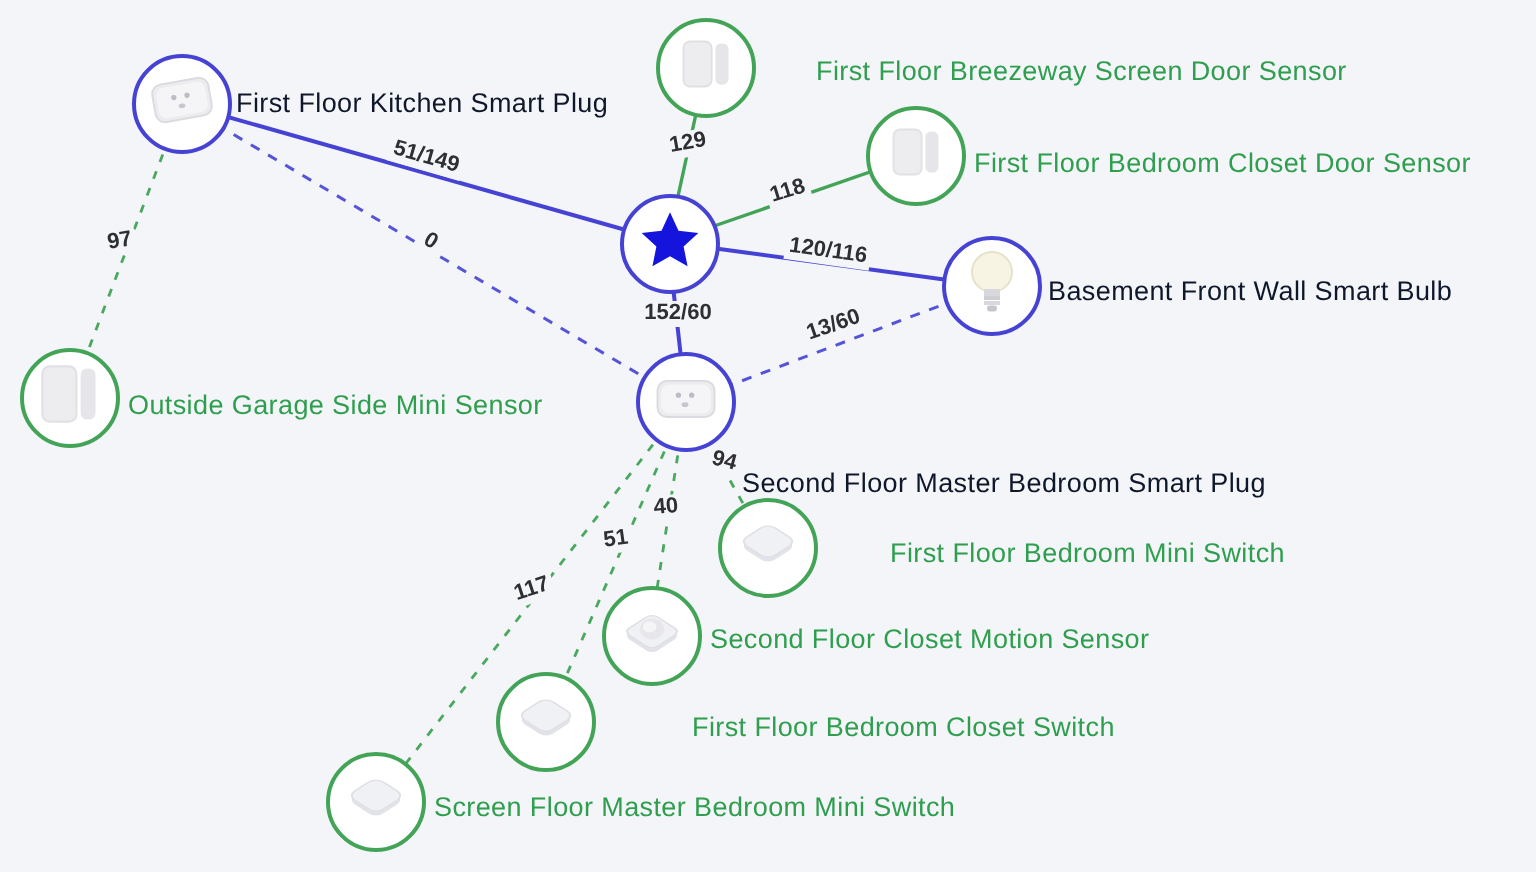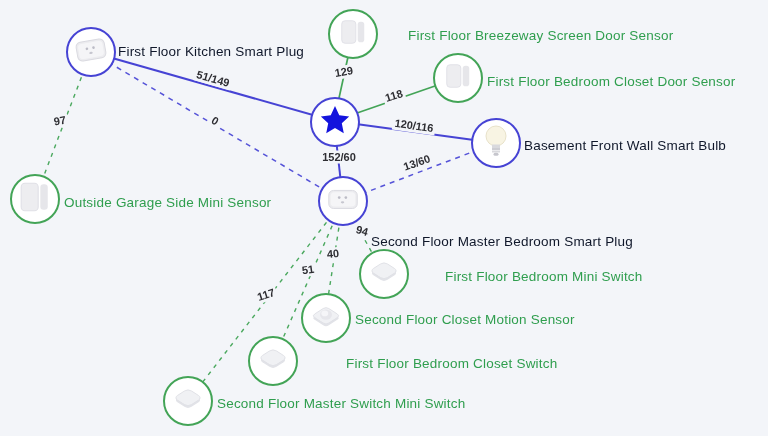--- a/index.html
+++ b/index.html
@@ -207,16 +207,16 @@
     <div class="node-circle green" style="left:163px;top:376px;">
       <span>
         <svg width="38" height="30" viewBox="0 0 38 30">
           <g transform="translate(19,16)">
             <rect x="-10" y="-10" width="20" height="20" rx="5" transform="scale(1,0.64) rotate(45)" fill="#e2e3e8"></rect>
             <rect x="-10" y="-10" width="20" height="20" rx="5" transform="translate(0,-2.2) scale(1,0.64) rotate(45)" fill="#f0f1f4" stroke="#dfe0e5" stroke-width="1"></rect>
           </g>
         </svg>
       </span>
     </div>
-    <span class="node-label green" style="left:217px;top:394px;">Second Floor Master Switch Mini Switch</span>
+    <span class="node-label green" style="left:217px;top:394px;">Screen Floor Master Bedroom Mini Switch</span>
   </div>
 
 </div>
 
 </body></html>

